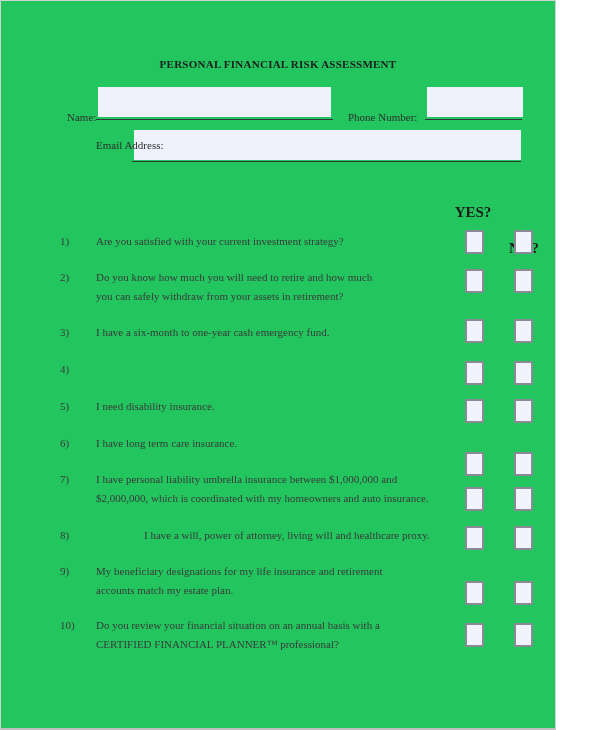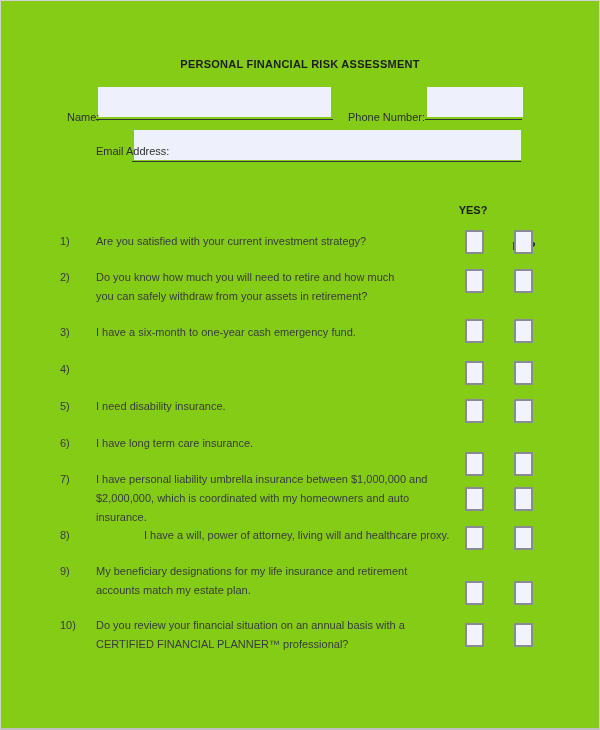--- a/index.html
+++ b/index.html
@@ -1,43 +1,43 @@
 <!DOCTYPE html>
 <html><head>
 <meta charset="utf-8">
 <style>
   html,body{margin:0;padding:0;background:#ffffff;}
   .page{
     position:relative;
-    width:600px;height:730px;
+    width:556px;height:730px;
     box-sizing:border-box;
-    background:#84cc16;
+    background:#22c55e;
     border:1px solid #d2d2d2;
     border-bottom:2px solid #bfbfbf;
-    font-family:Liberation Sans, sans-serif;
+    font-family:Liberation Serif, serif;
     color:#3a3a3a;
     overflow:hidden;
   }
   .title{
     position:absolute;left:0;top:57px;width:100%;
     margin:0;text-align:center;
     font-size:11px;font-weight:bold;letter-spacing:.25px;color:#1d1d1d;
   }
   .flabel{
     position:absolute;font-size:11px;color:#2e2e2e;white-space:nowrap;text-align:center;
   }
   .ibox{
     position:absolute;background:#eef1fb;
   }
   .uline{
     position:absolute;height:0;border-top:1.5px solid #35353d;
   }
   .colhead{
     position:absolute;width:38px;text-align:center;
-    font-size:11px;font-weight:bold;color:#1d1d1d;
+    font-size:15px;font-weight:bold;color:#1d1d1d;
   }
   .qnum{
     position:absolute;left:59px;font-size:11px;line-height:19px;color:#3a3a3a;
   }
   .qtext{
     position:absolute;left:95px;width:356px;
     font-size:11px;line-height:19px;color:#3a3a3a;
     white-space:pre-line;
   }
   .cb{
@@ -56,21 +56,21 @@
 
   <div class="ibox" style="left:97px;top:86px;width:233px;height:30px;"></div>
   <span class="flabel" style="left:66px;top:110px;">Name:</span>
   <div class="uline" style="left:95px;top:118px;width:237px;"></div>
 
   <div class="ibox" style="left:426px;top:86px;width:96px;height:30px;"></div>
   <span class="flabel" style="left:347px;top:110px;">Phone Number:</span>
   <div class="uline" style="left:424px;top:118px;width:97px;"></div>
 
   <div class="ibox" style="left:133px;top:129px;width:387px;height:30px;"></div>
-  <span class="flabel" style="left:63px;top:144px;padding-left:32px;">Email Address:</span>
+  <span class="flabel" style="left:63px;top:138px;padding-left:32px;">Email Address:</span>
   <div class="uline" style="left:131px;top:160px;width:389px;"></div>
 
   <span class="colhead" style="left:453px;top:203px;">YES?</span>
   <span class="colhead" style="left:504px;top:203px;margin-top:36px;">NO?</span>
 
   <span class="qnum" style="top:231px;">1)</span>
   <span class="qtext" style="top:231px;">Are you satisfied with your current investment strategy?</span>
   <span class="cb yes" style="top:229px;"></span>
   <span class="cb no" style="top:229px;"></span>
 

